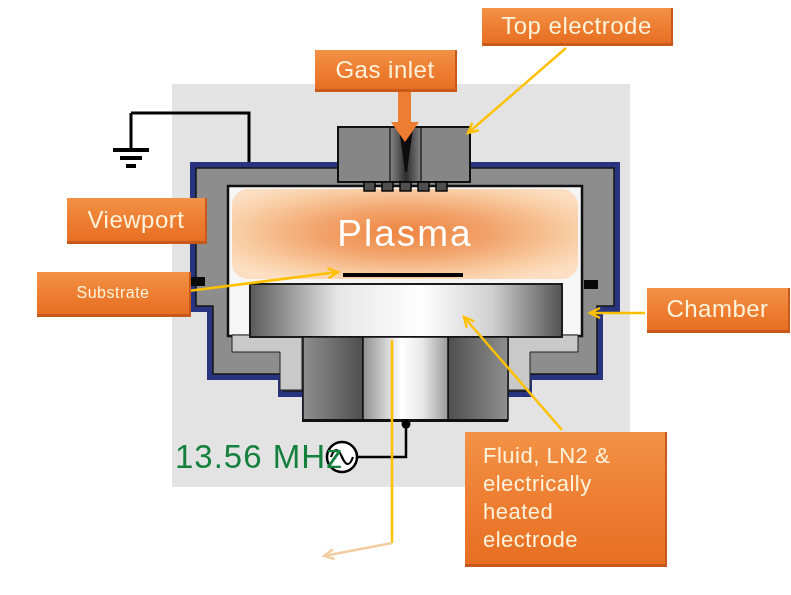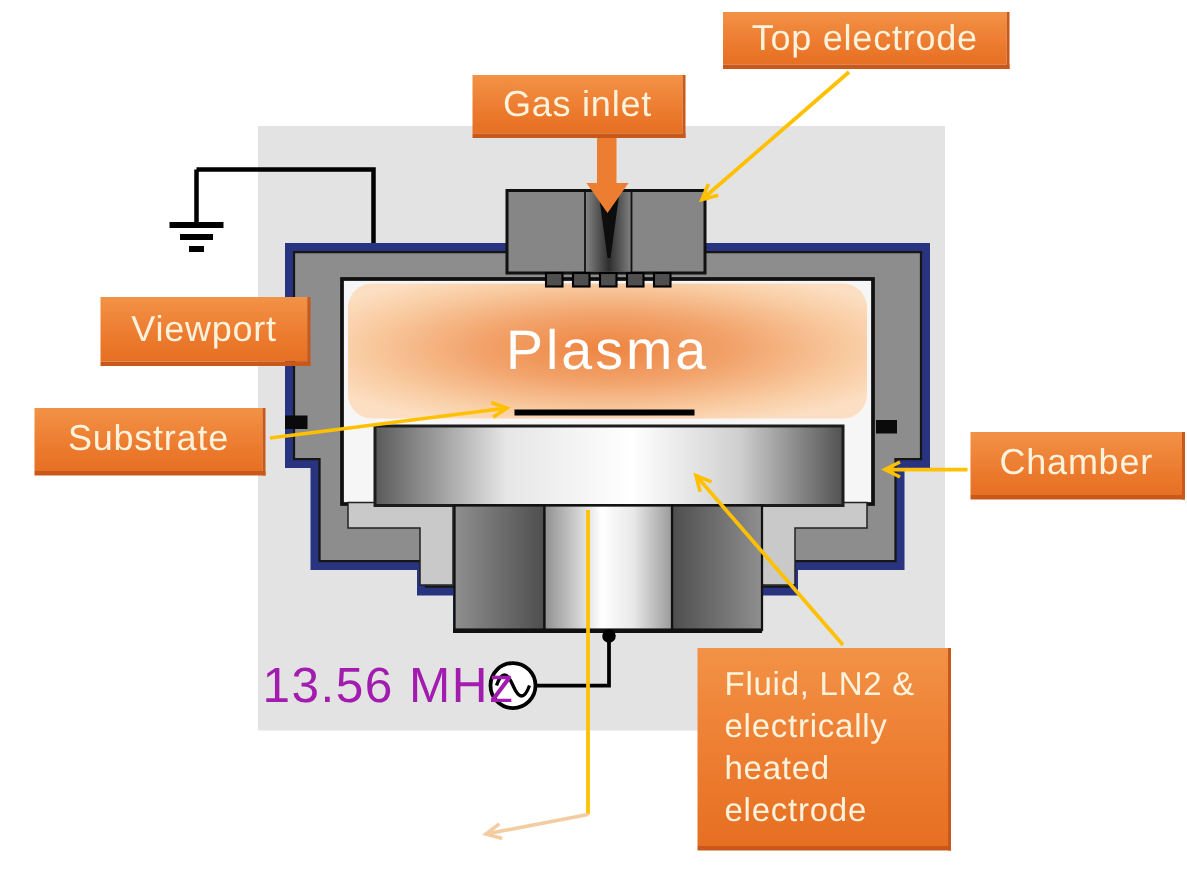--- a/index.html
+++ b/index.html
@@ -14,27 +14,27 @@
     border-right:2px solid var(--label-border);
     border-bottom:3px solid var(--label-border);
     color:var(--label-text);
     display:flex;align-items:center;justify-content:center;
     text-align:center;letter-spacing:.5px;white-space:pre-line;
     box-sizing:border-box;
   }
   .label-top-electrode{left:482px;top:8px;width:191px;height:38px;font-size:24px;}
   .label-gas-inlet{left:283px;top:50px;width:142px;height:42px;font-size:24px;margin-left:32px;}
   .label-viewport{left:23px;top:198px;width:140px;height:46px;font-size:24px;margin-left:44px;}
-  .label-substrate{left:23px;top:272px;width:154px;height:45px;font-size:24px;}
+  .label-substrate{left:37px;top:272px;width:154px;height:45px;font-size:16px;}
   .label-chamber{left:647px;top:288px;width:143px;height:45px;font-size:24px;}
-  .label-fluid{left:465px;top:432px;width:169px;height:135px;font-size:22px;
+  .label-fluid{left:465px;top:432px;width:202px;height:135px;font-size:22px;
     justify-content:flex-start;text-align:left;padding-left:18px;line-height:1.28;align-items:center;}
   .label-vacuum{left:2px;top:512px;width:305px;height:76px;font-size:24px;line-height:1.3;}
   .rf-text{
-    position:absolute;left:175px;top:438px;font-size:33px;color:#a21caf;letter-spacing:1px;
+    position:absolute;left:175px;top:438px;font-size:33px;color:#15803d;letter-spacing:1px;
   }
   .plasma-text{font-size:37px;fill:#ffffff;letter-spacing:2px;}
 </style>
 </head>
 <body>
 
 <div class="stage">
 
   <svg width="791" height="595" viewBox="0 0 791 595">
     <defs>

